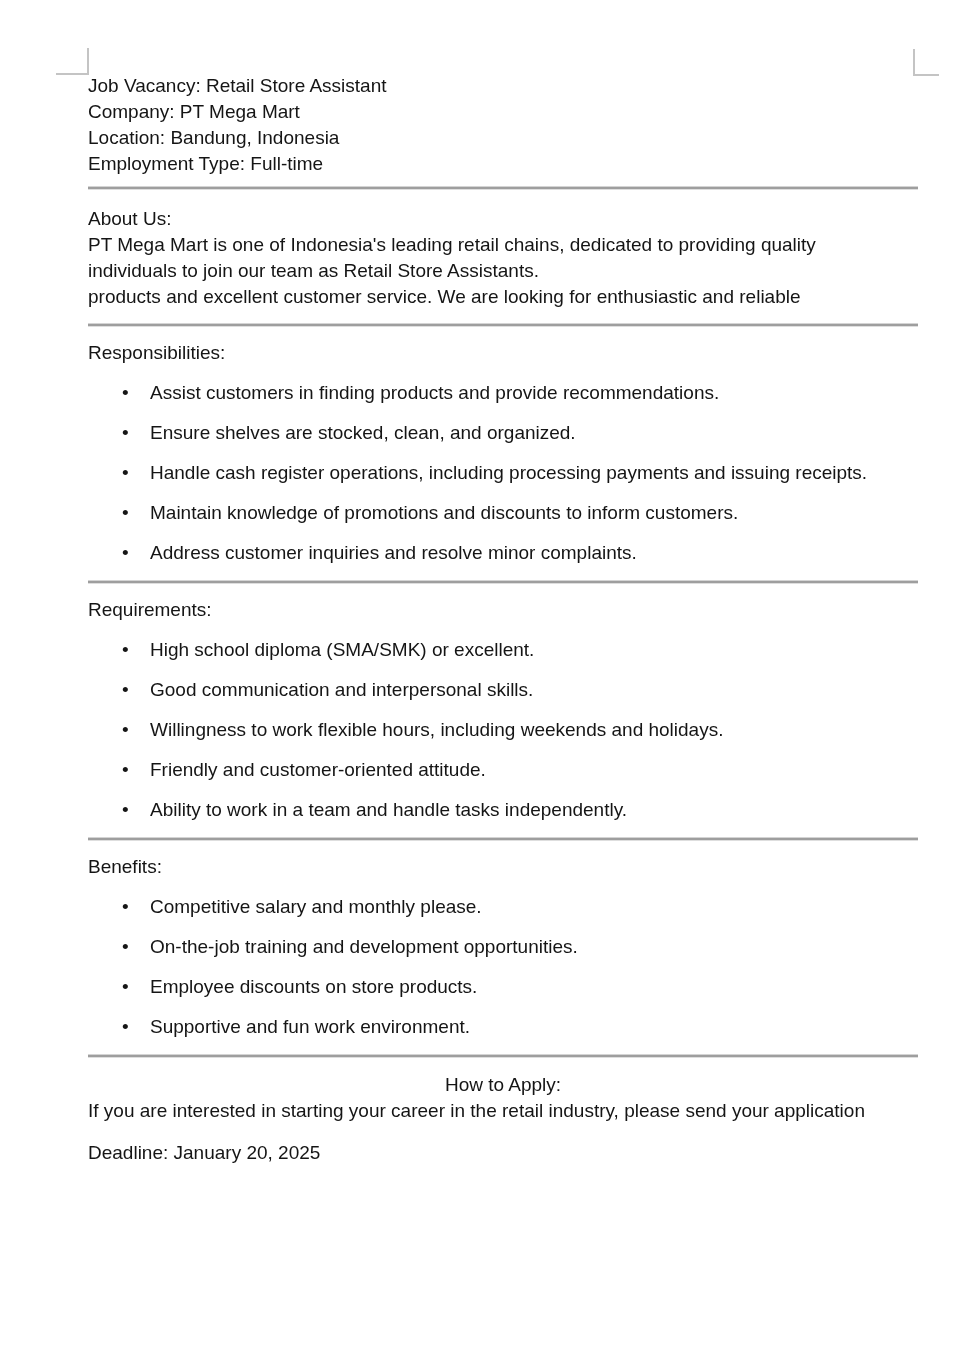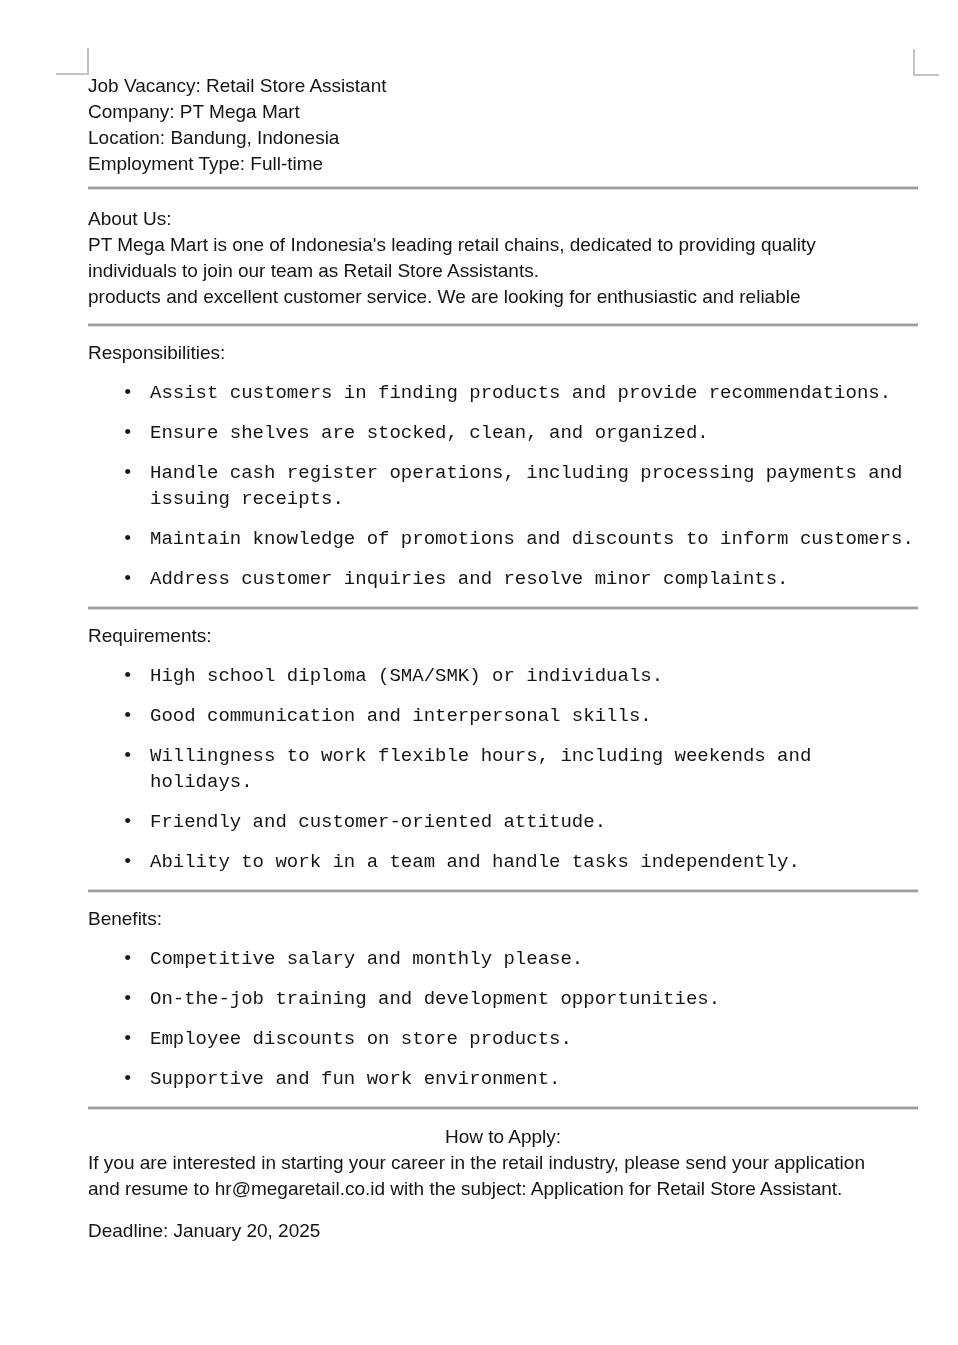--- a/index.html
+++ b/index.html
@@ -48,21 +48,20 @@
   .section-heading { margin: 0; }
   ul.bullets {
     list-style: none;
     margin: 14px 0 0 0;
     padding: 0 0 0 62px;
   }
   ul.bullets li {
     position: relative;
     line-height: 26px;
     margin-bottom: 14px;
-    font-family: Liberation Mono, monospace;
   }
   ul.bullets li::before {
     content: "\2022";
     position: absolute;
     left: -28px;
     top: 0;
   }
   .apply-heading { margin-bottom: 14px; text-align: center; }
   .apply-lines { margin-bottom: 16px; }
 </style>
@@ -103,21 +102,21 @@
         <li>Maintain knowledge of promotions and discounts to inform customers.</li>
         <li>Address customer inquiries and resolve minor complaints.</li>
       </ul>
     </div>
 
     <hr class="divider">
 
     <div class="list-block">
       <p class="section-heading">Requirements:</p>
       <ul class="bullets">
-        <li>High school diploma (SMA/SMK) or individuals.</li>
+        <li>High school diploma (SMA/SMK) or excellent.</li>
         <li>Good communication and interpersonal skills.</li>
         <li>Willingness to work flexible hours, including weekends and holidays.</li>
         <li>Friendly and customer-oriented attitude.</li>
         <li>Ability to work in a team and handle tasks independently.</li>
       </ul>
     </div>
 
     <hr class="divider">
 
     <div class="list-block">
@@ -129,19 +128,18 @@
         <li>Supportive and fun work environment.</li>
       </ul>
     </div>
 
     <hr class="divider gap-md">
 
     <div>
       <p class="section-heading apply-heading">How to Apply:</p>
       <div class="apply-lines">
         <p>If you are interested in starting your career in the retail industry, please send your application</p>
-        <p>and resume to hr@megaretail.co.id with the subject: Application for Retail Store Assistant.</p>
       </div>
       <p>Deadline: January 20, 2025</p>
     </div>
 
   </div>
 </div>
 
 </body></html>

